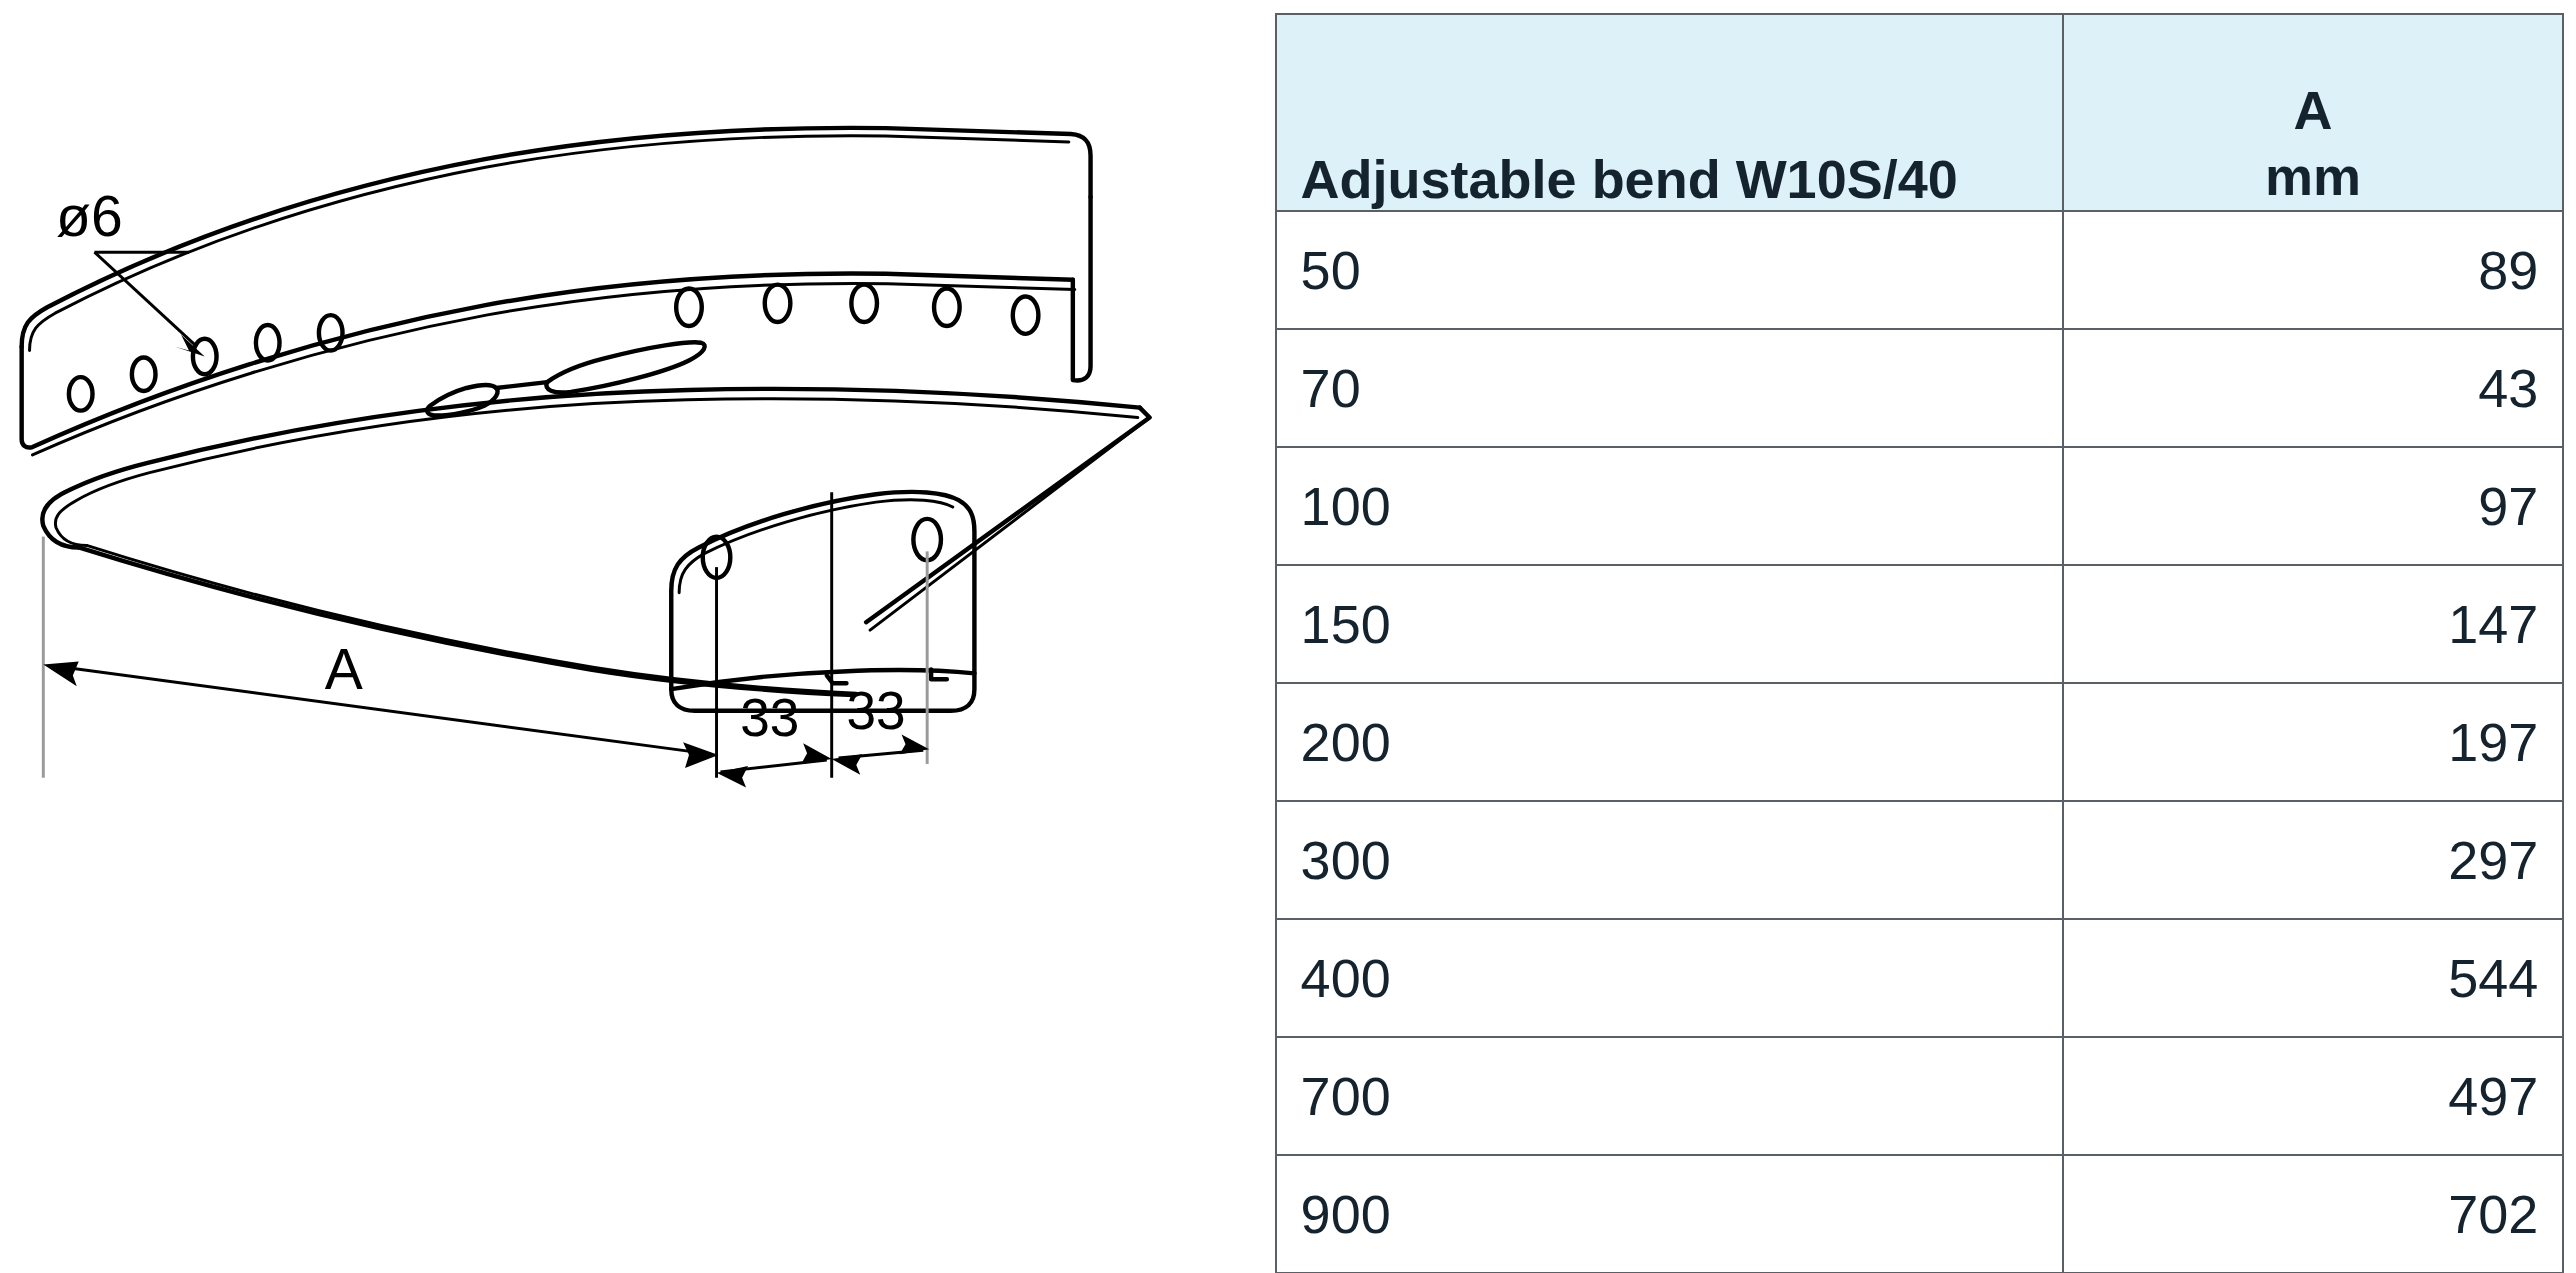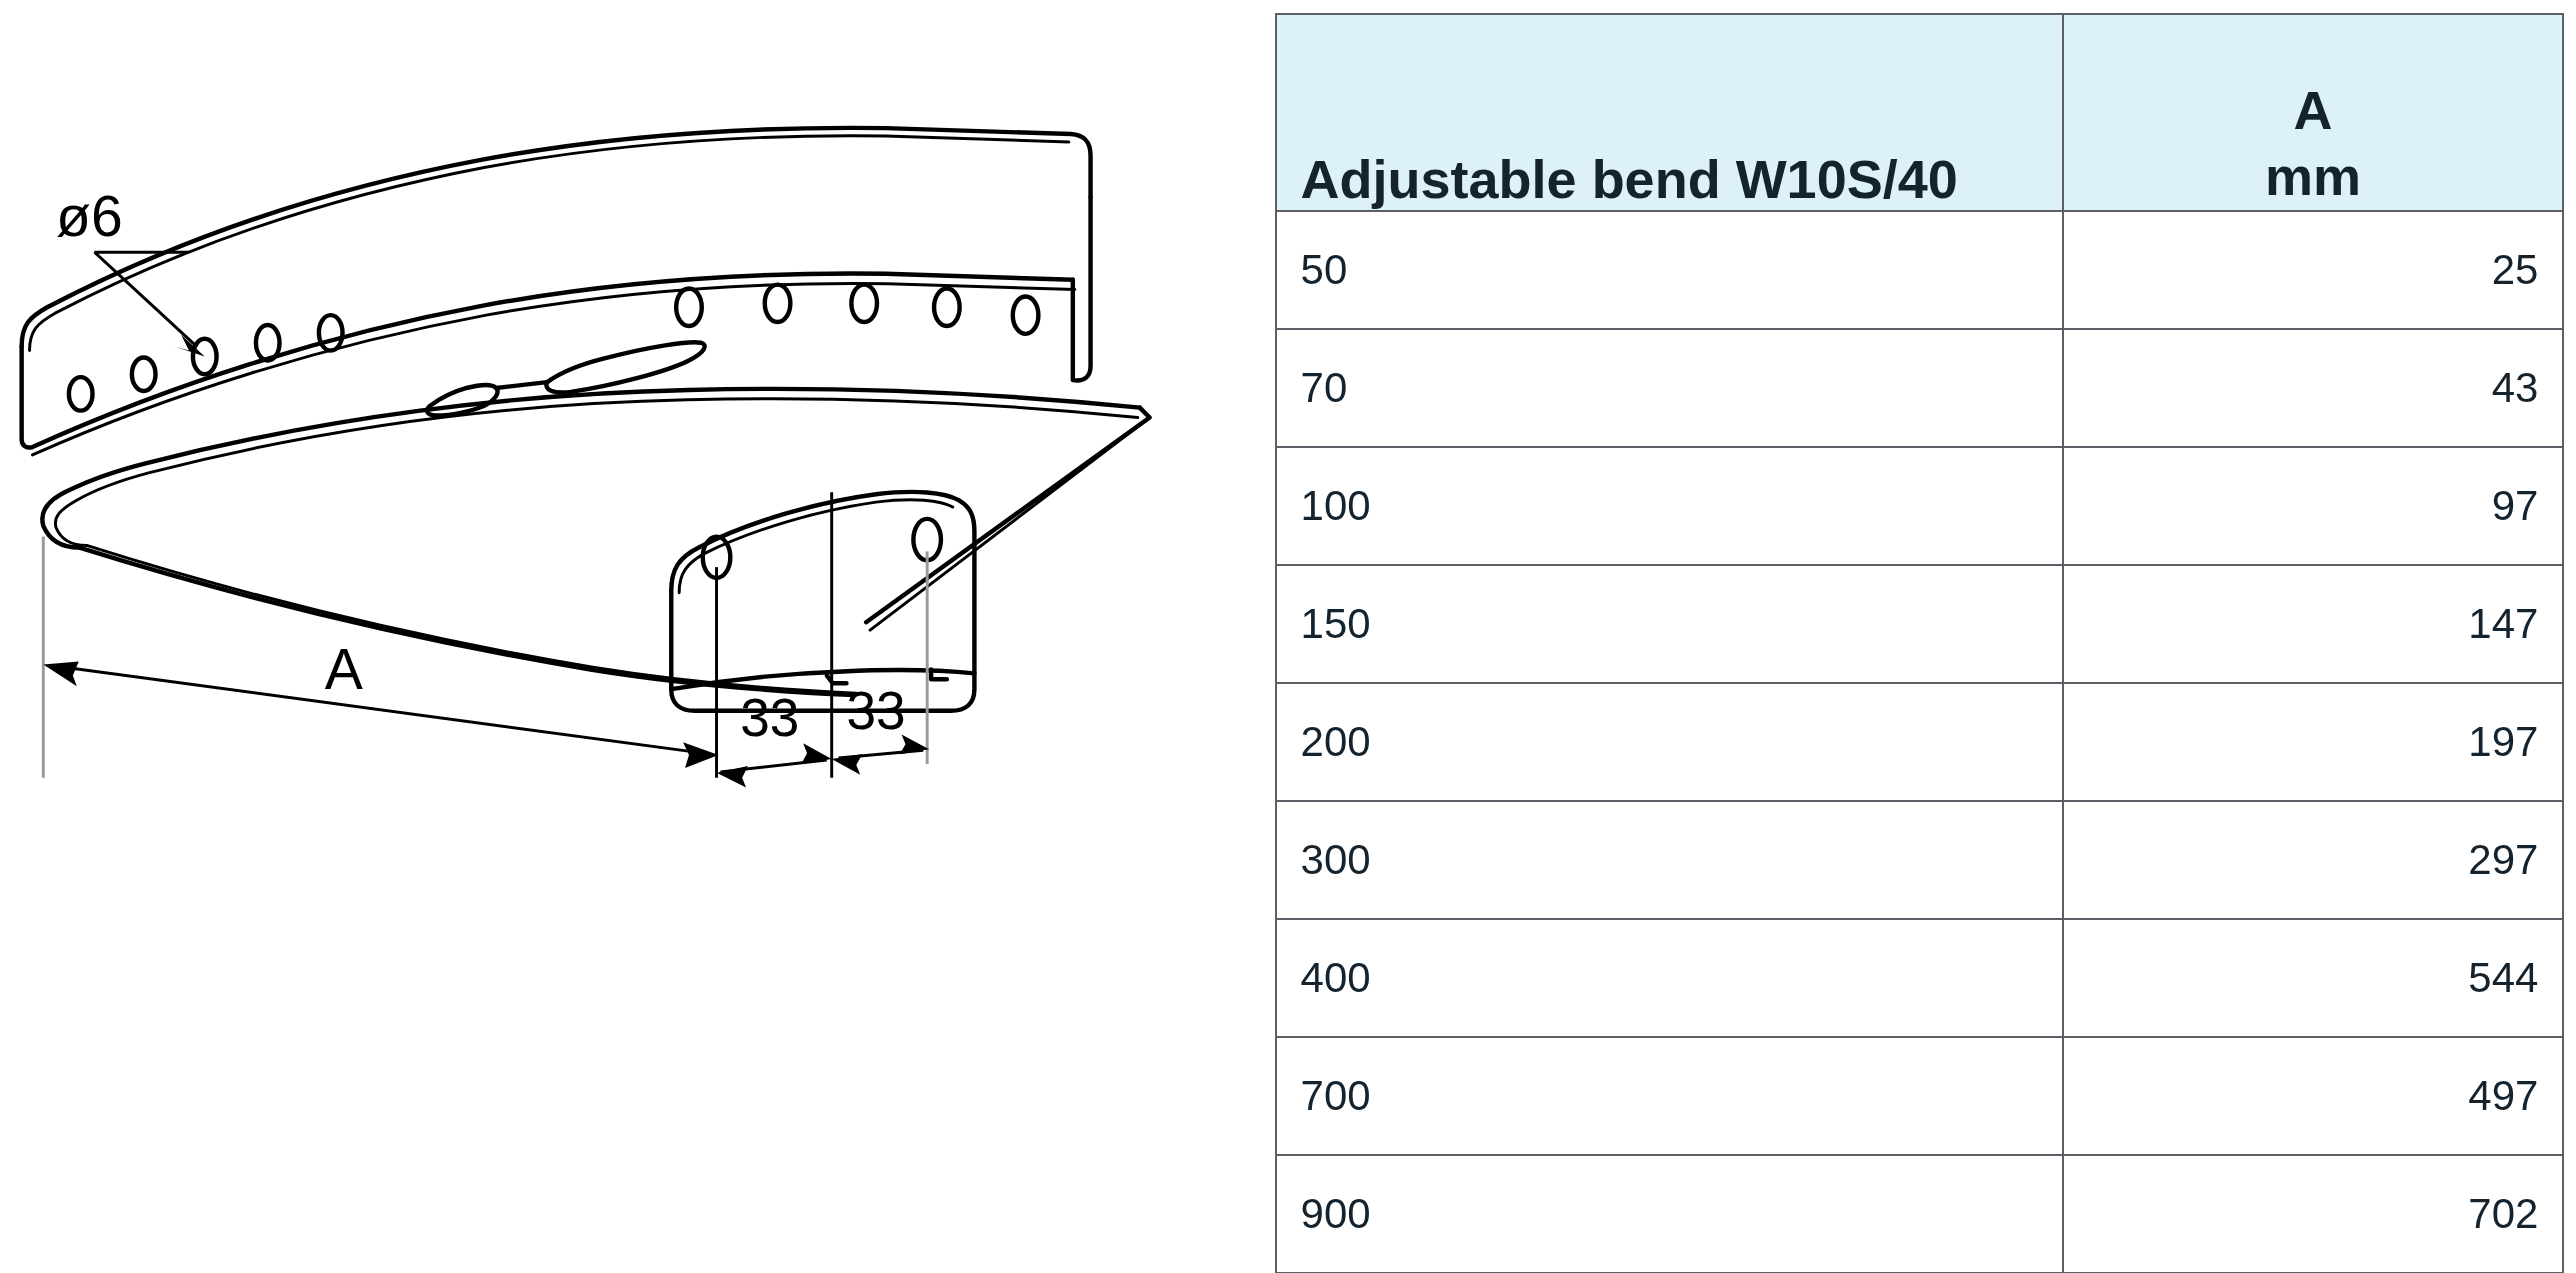--- a/index.html
+++ b/index.html
@@ -82,21 +82,21 @@
     text-align: center;
     width: 38%;
     line-height: 1.22;
     padding-right: 69px;
   }
   th.head-a .a-letter { display: block; }
   th.head-a .a-unit { display: block; }
 
   tbody td {
     height: 116px;
-    font-size: 42px;
+    font-size: 54px;
     font-weight: 400;
     vertical-align: middle;
   }
   td.cell-size { text-align: left; }
   td.cell-a {
     text-align: right;
     padding-right: 77px;
   }
 </style>
 </head>
@@ -264,21 +264,21 @@
         <th class="head-name">Adjustable bend W10S/40</th>
         <th class="head-a">
           <span class="a-letter">A</span>
           <span class="a-unit">mm</span>
         </th>
       </tr>
     </thead>
     <tbody>
       <tr>
         <td class="cell-size">50</td>
-        <td class="cell-a">25</td>
+        <td class="cell-a">89</td>
       </tr>
       <tr>
         <td class="cell-size">70</td>
         <td class="cell-a">43</td>
       </tr>
       <tr>
         <td class="cell-size">100</td>
         <td class="cell-a">97</td>
       </tr>
       <tr>

